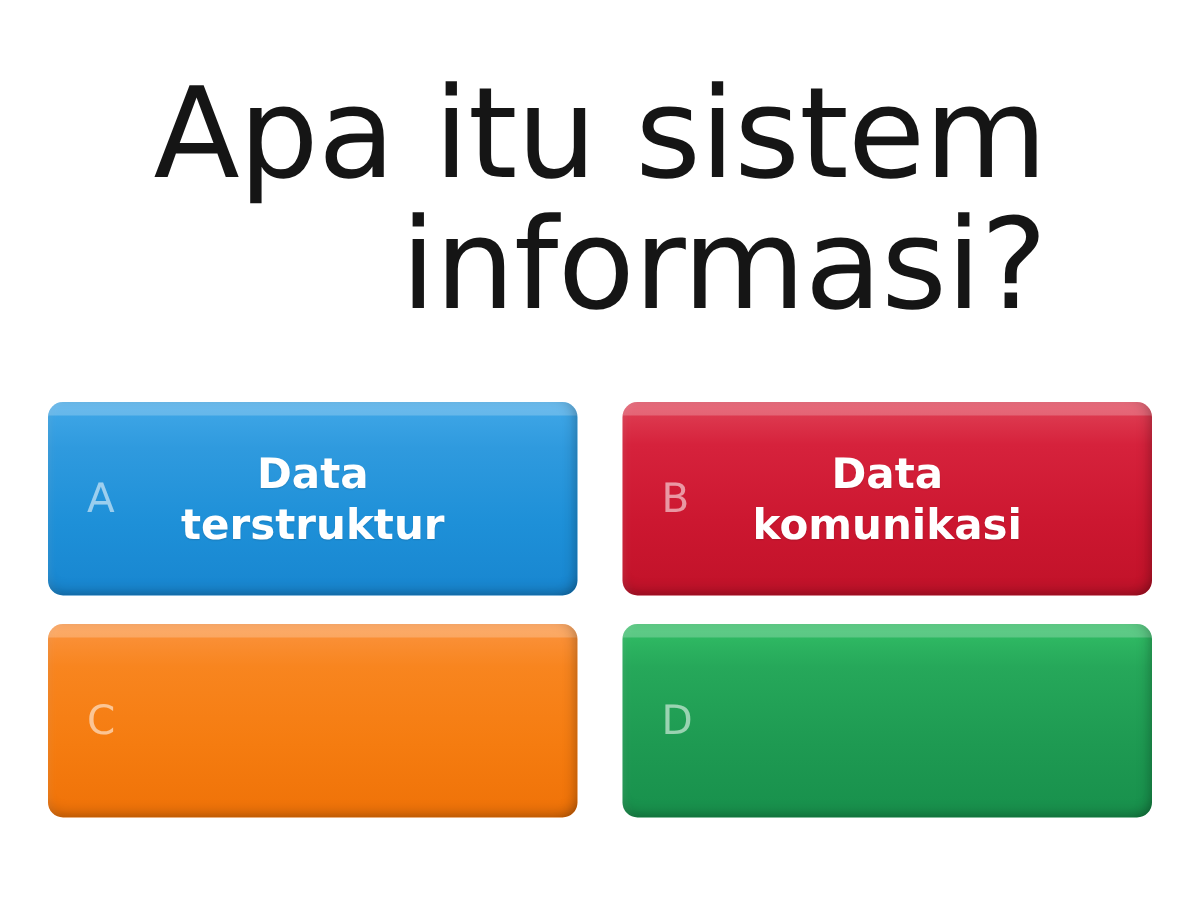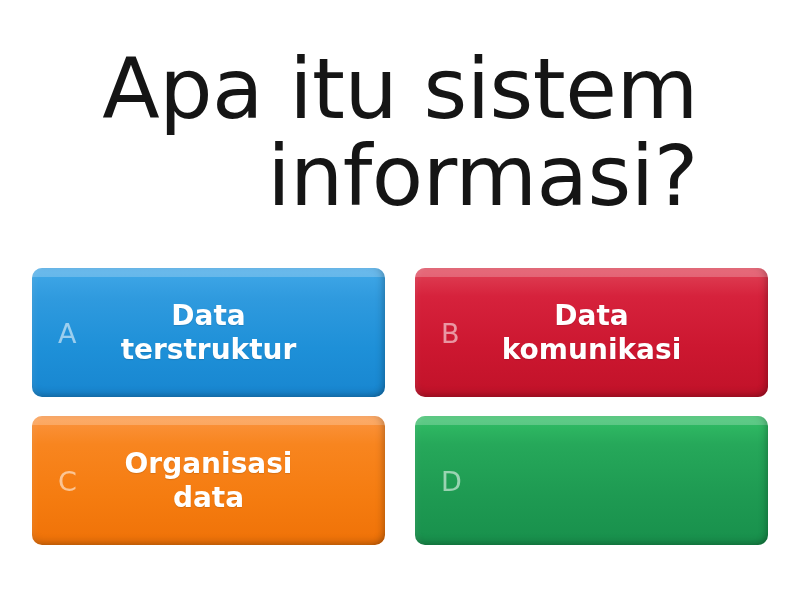--- a/index.html
+++ b/index.html
@@ -206,22 +206,20 @@
         <span class="answer-label">Data
 komunikasi</span>
       </div>
     </div>
 
     <div class="answer-button theme-c">
       <div class="answer-shadow"></div>
       <div class="answer-base"></div>
       <div class="answer-face">
         <span class="answer-letter">C</span>
-        <span class="answer-label">Organisasi
-data</span>
       </div>
     </div>
 
     <div class="answer-button theme-d">
       <div class="answer-shadow"></div>
       <div class="answer-base"></div>
       <div class="answer-face">
         <span class="answer-letter">D</span>
       </div>
     </div>

